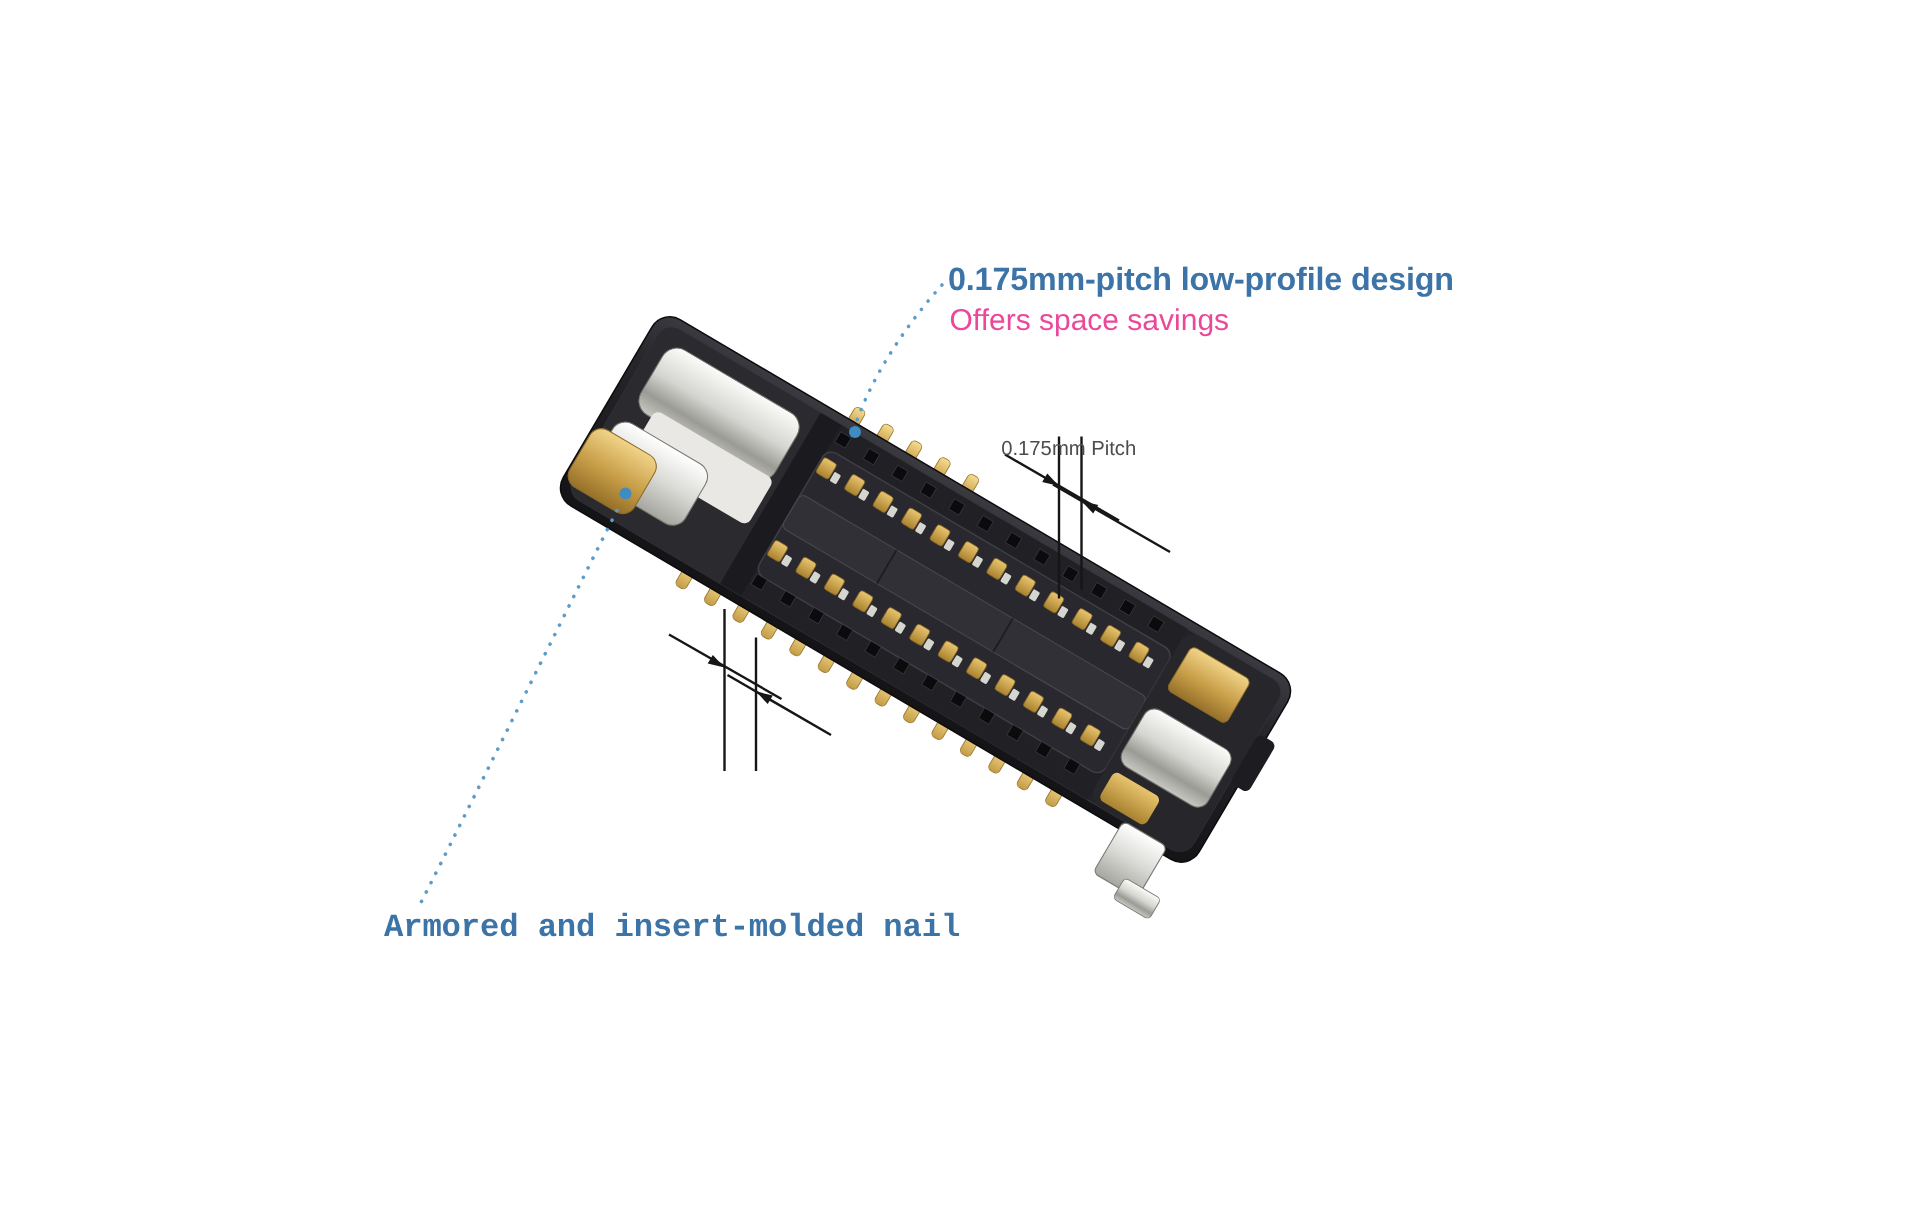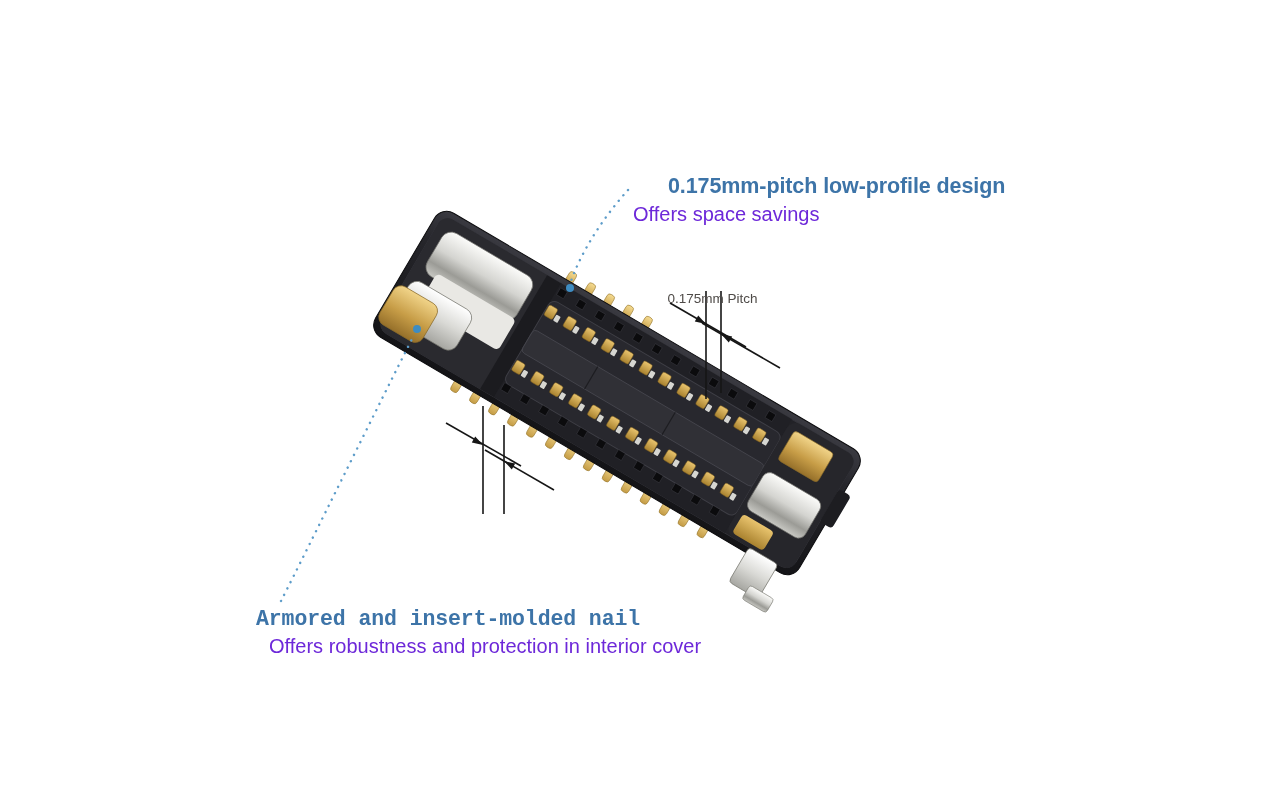--- a/index.html
+++ b/index.html
@@ -2,24 +2,24 @@
 <html><head>
 <meta charset="utf-8">
 <style>
   html,body{margin:0;padding:0;background:#ffffff;}
   #page{position:relative;width:1280px;height:809px;background:#ffffff;overflow:hidden;
         font-family:"Liberation Sans",sans-serif;}
   #scene{position:absolute;left:0;top:0;width:1280px;height:809px;}
   .callout-title{position:absolute;font-weight:700;font-size:21.5px;line-height:25px;
         color:#3d74a8;letter-spacing:-0.1px;white-space:nowrap;}
   .callout-sub{position:absolute;font-weight:400;font-size:20px;line-height:24px;
-        color:#6d28d9;white-space:nowrap;}
+        color:#ec4899;white-space:nowrap;}
   .dim-label{position:absolute;font-size:13.5px;line-height:20px;color:#4f4b48;
         text-align:center;white-space:nowrap;margin-top:24px;}
-  #callout-pitch-title{left:668px;top:174px;}
+  #callout-pitch-title{left:632px;top:174px;}
   #callout-pitch-sub{left:633px;top:202px;}
   #callout-nail-title{left:256px;top:607px;font-family:Liberation Mono, monospace;}
   #callout-nail-sub{left:269px;top:634px;}
   #dim-pitch-label{left:640px;top:265px;width:145px;}
   #dim-solder-label{left:423px;top:515px;width:140px;}
 </style>
 </head>
 <body>
 
 <div id="page">
@@ -167,17 +167,16 @@
       <path d="M 485,450 L 554,490"></path>
     </g>
     <polygon fill="#161616" points="483,445 471.8,442.4 475.2,436.6"></polygon>
     <polygon fill="#161616" points="504,461 511.8,469.4 515.2,463.6"></polygon>
   </svg>
 
   <div id="callout-pitch-title" class="callout-title">0.175mm-pitch low-profile design</div>
   <div id="callout-pitch-sub" class="callout-sub">Offers space savings</div>
 
   <div id="callout-nail-title" class="callout-title">Armored and insert-molded nail</div>
-  <div id="callout-nail-sub" class="callout-sub">Offers robustness and protection in interior cover</div>
 
   <div id="dim-pitch-label" class="dim-label">0.175mm Pitch</div>
 
 </div>
 
 </body></html>

